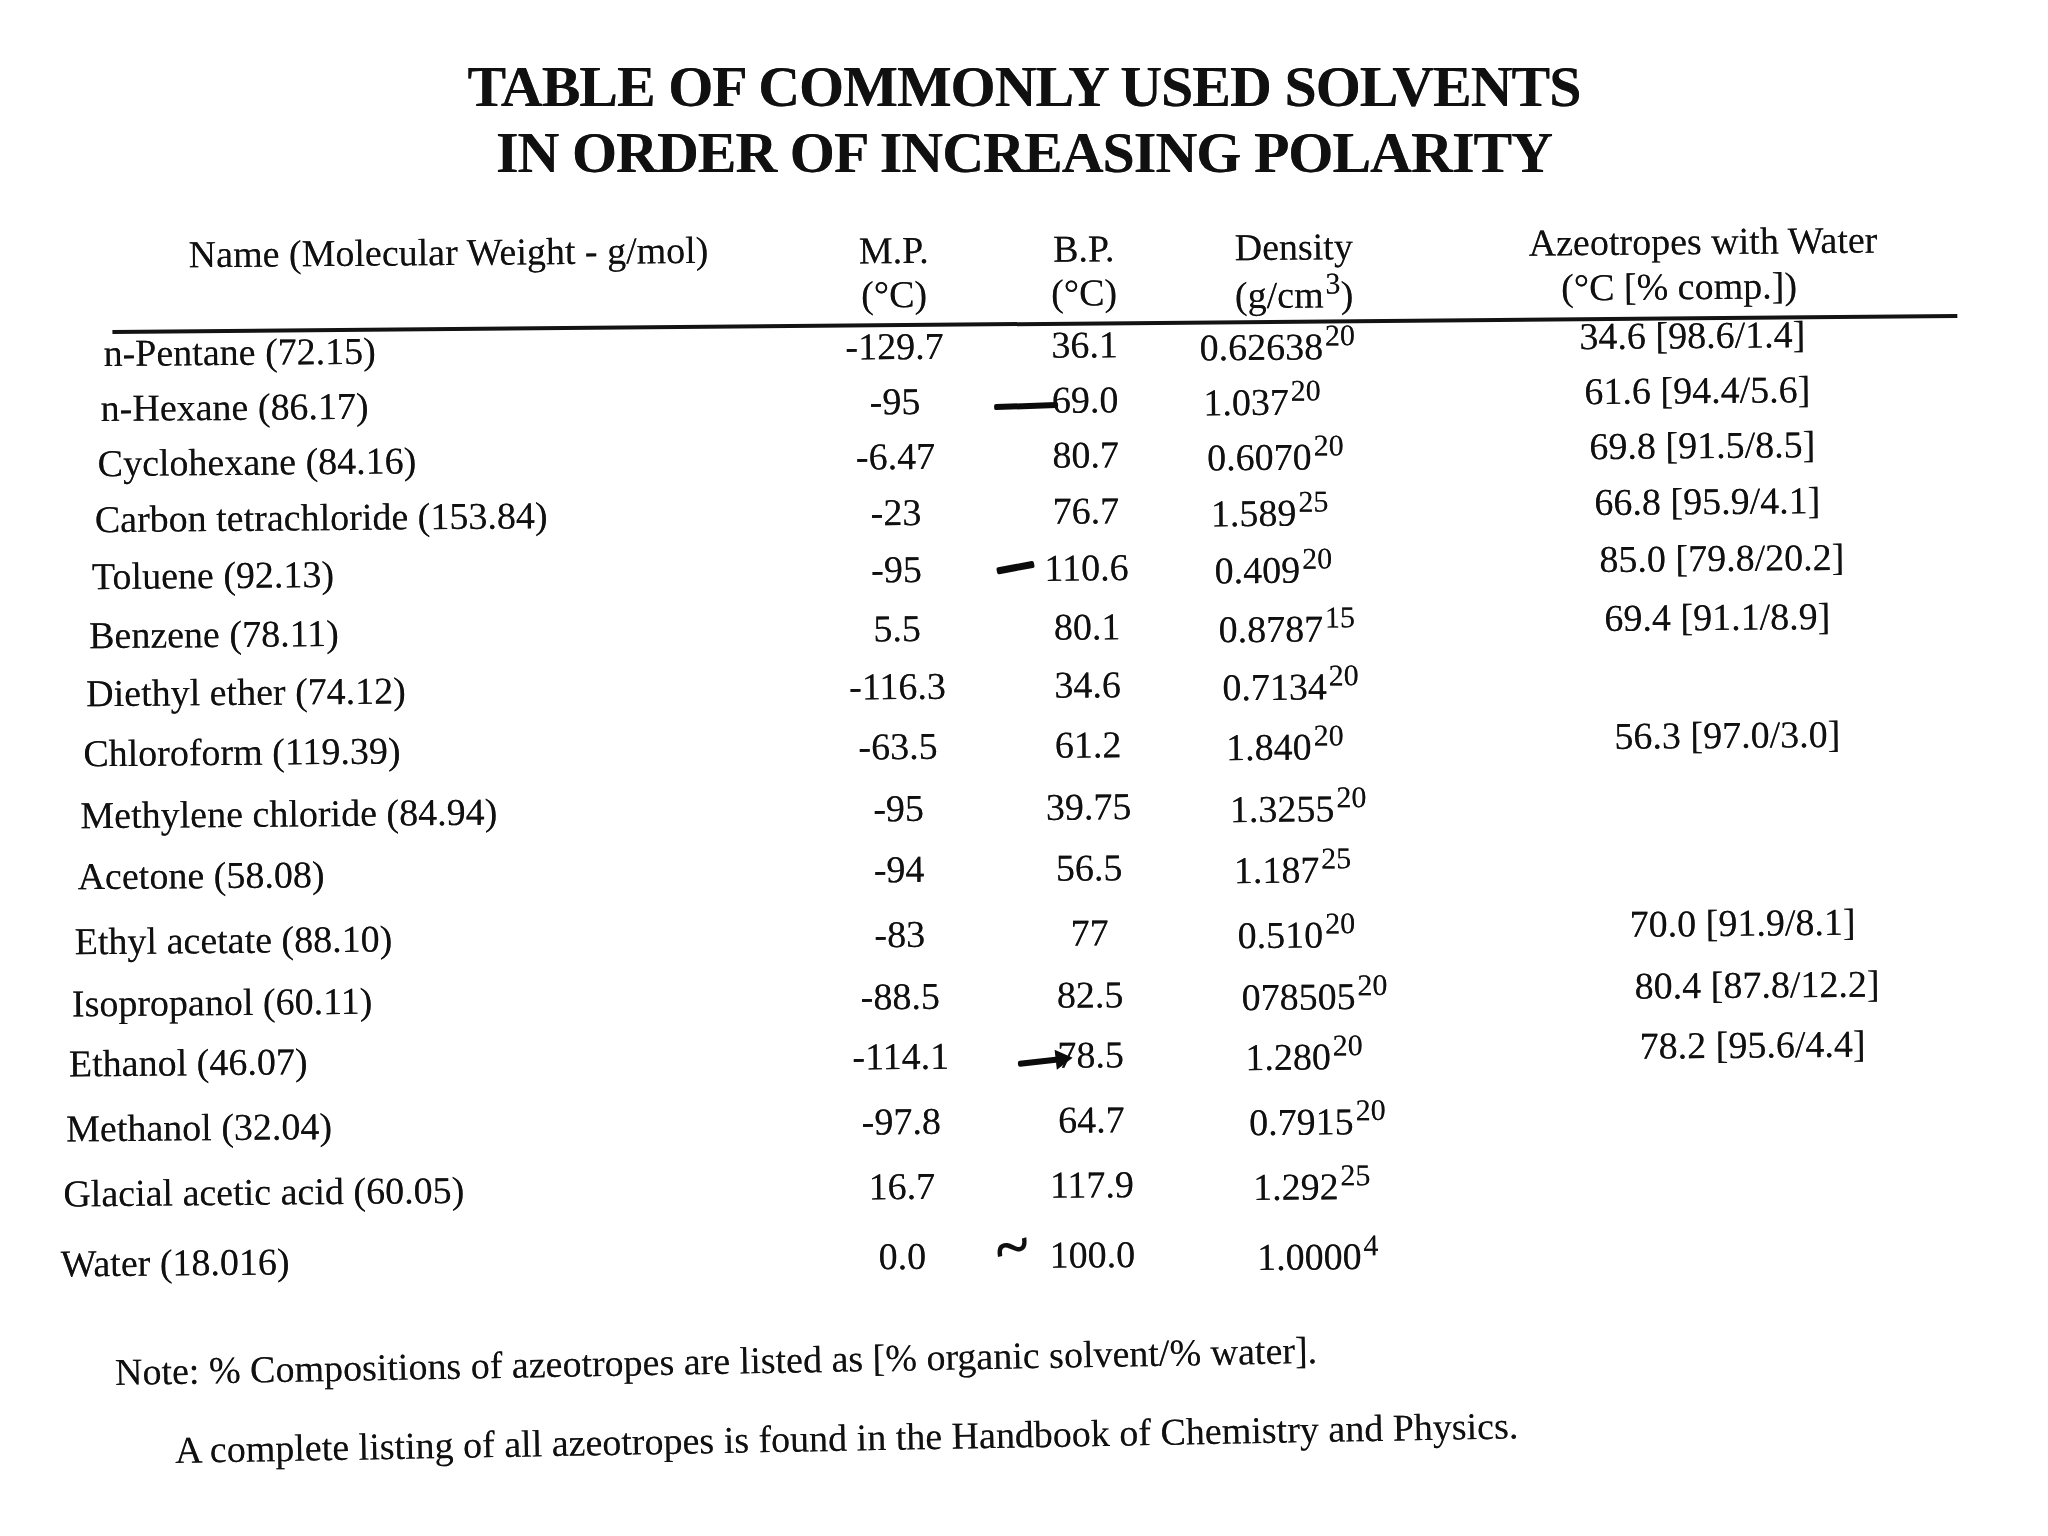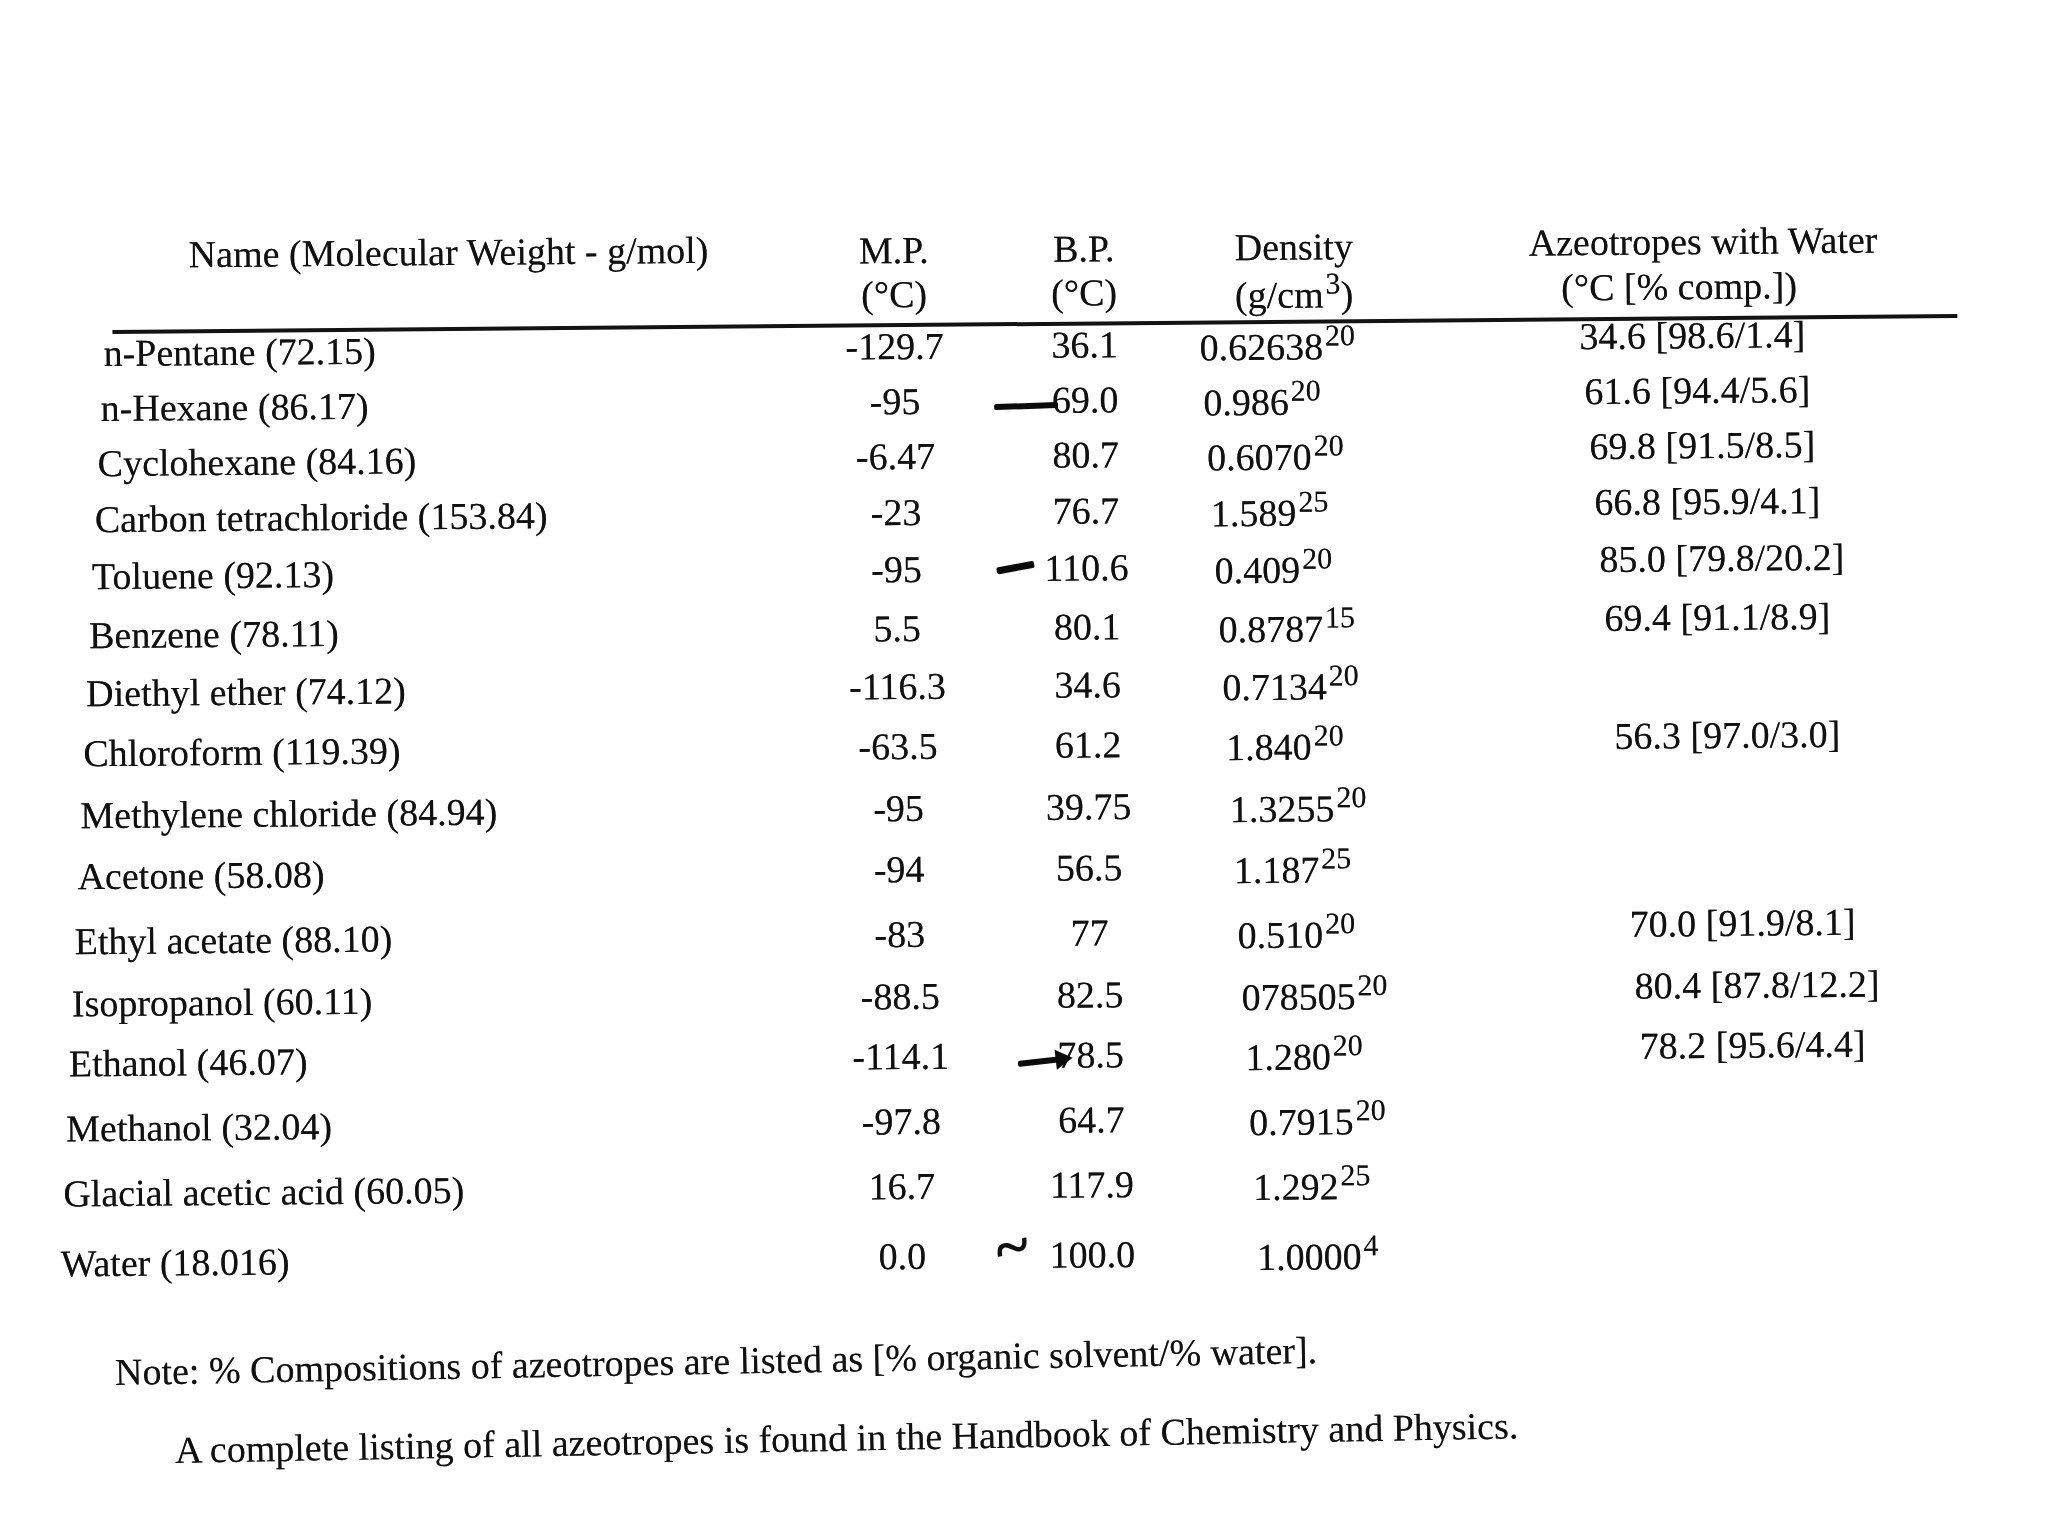--- a/index.html
+++ b/index.html
@@ -24,20 +24,24 @@
   .arrow-head{position:absolute;width:0;height:0;border-top:10px solid transparent;
     border-bottom:10px solid transparent;border-left:17px solid #0b0b0b;}
   .tilde-mark{position:absolute;font-size:64px;font-weight:700;line-height:64px;
     transform:rotate(-14deg);transform-origin:50% 50%;}
 </style>
 </head>
 <body>
 
 <div class="page">
 
+  <div class="title-block txtshadow">
+    <div>TABLE OF COMMONLY USED SOLVENTS</div>
+    <div>IN ORDER OF INCREASING POLARITY</div>
+  </div>
 
   <div class="sheet">
 
     <div class="abs hdr txtshadow" style="left:190px;top:236px;">Name (Molecular Weight - g/mol)</div>
 
     <div class="abs hdr ctr txtshadow" style="left:795px;top:238px;width:200px;">M.P.</div>
     <div class="abs hdr ctr txtshadow" style="left:795px;top:282px;width:200px;">(°C)</div>
 
     <div class="abs hdr ctr txtshadow" style="left:985px;top:238px;width:200px;">B.P.</div>
     <div class="abs hdr ctr txtshadow" style="left:985px;top:282px;width:200px;">(°C)</div>
@@ -55,21 +59,21 @@
           <div class="abs cell txtshadow" style="left:104.0px;top:334px;">n-Pentane (72.15)</div>
           <div class="abs cell ctr txtshadow" style="left:795px;top:334px;width:200px;">-129.7</div>
           <div class="abs cell ctr txtshadow" style="left:985px;top:334px;width:200px;">36.1</div>
           <div class="abs cell txtshadow" style="left:1200.0px;top:338px;"><span>0.62638</span><span class="sup">20</span></div>
           <div class="abs cell txtshadow" style="left:1580.0px;top:330px;">34.6 [98.6/1.4]</div>
         </div>
         <div class="row" style="">
           <div class="abs cell txtshadow" style="left:100.6px;top:389px;">n-Hexane (86.17)</div>
           <div class="abs cell ctr txtshadow" style="left:795px;top:389px;width:200px;">-95</div>
           <div class="abs cell ctr txtshadow" style="left:985px;top:389px;width:200px;">69.0</div>
-          <div class="abs cell txtshadow" style="left:1203.3px;top:393px;"><span>0.986</span><span class="sup">20</span></div>
+          <div class="abs cell txtshadow" style="left:1203.3px;top:393px;"><span>1.037</span><span class="sup">20</span></div>
           <div class="abs cell txtshadow" style="left:1584.5px;top:385px;">61.6 [94.4/5.6]</div>
         </div>
         <div class="row" style="">
           <div class="abs cell txtshadow" style="left:97.2px;top:444px;">Cyclohexane (84.16)</div>
           <div class="abs cell ctr txtshadow" style="left:795px;top:444px;width:200px;">-6.47</div>
           <div class="abs cell ctr txtshadow" style="left:985px;top:444px;width:200px;">80.7</div>
           <div class="abs cell txtshadow" style="left:1206.6px;top:448px;"><span>0.6070</span><span class="sup">20</span></div>
           <div class="abs cell txtshadow" style="left:1589.0px;top:440px;">69.8 [91.5/8.5]</div>
         </div>
         <div class="row" style="">

